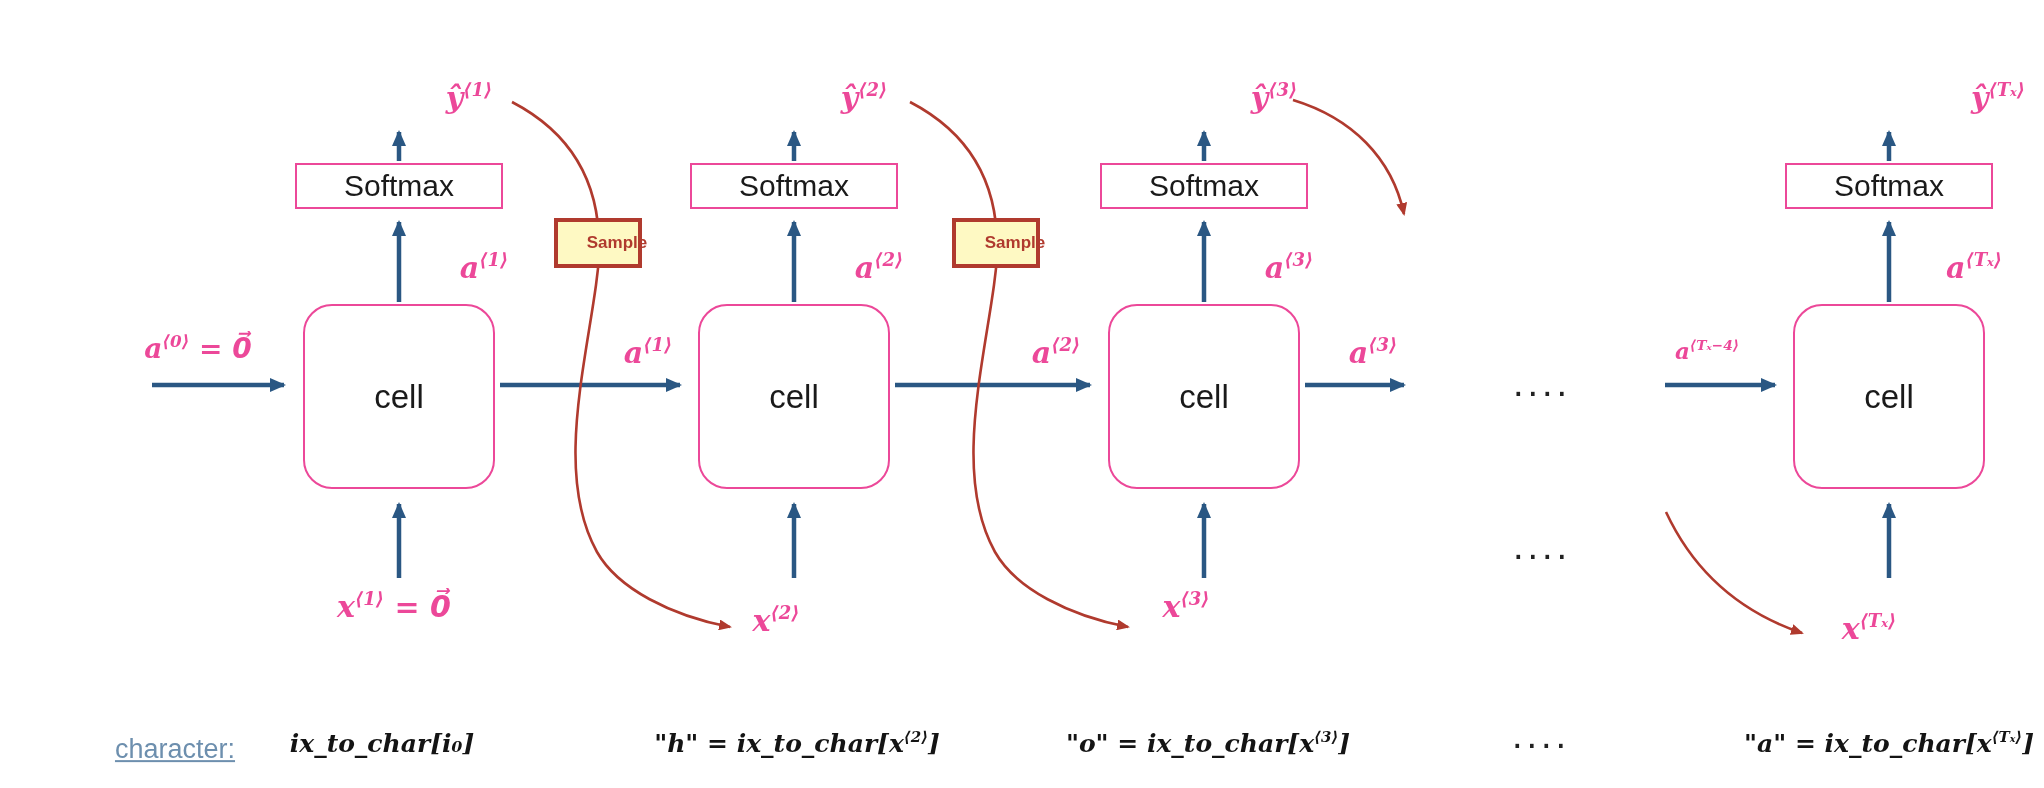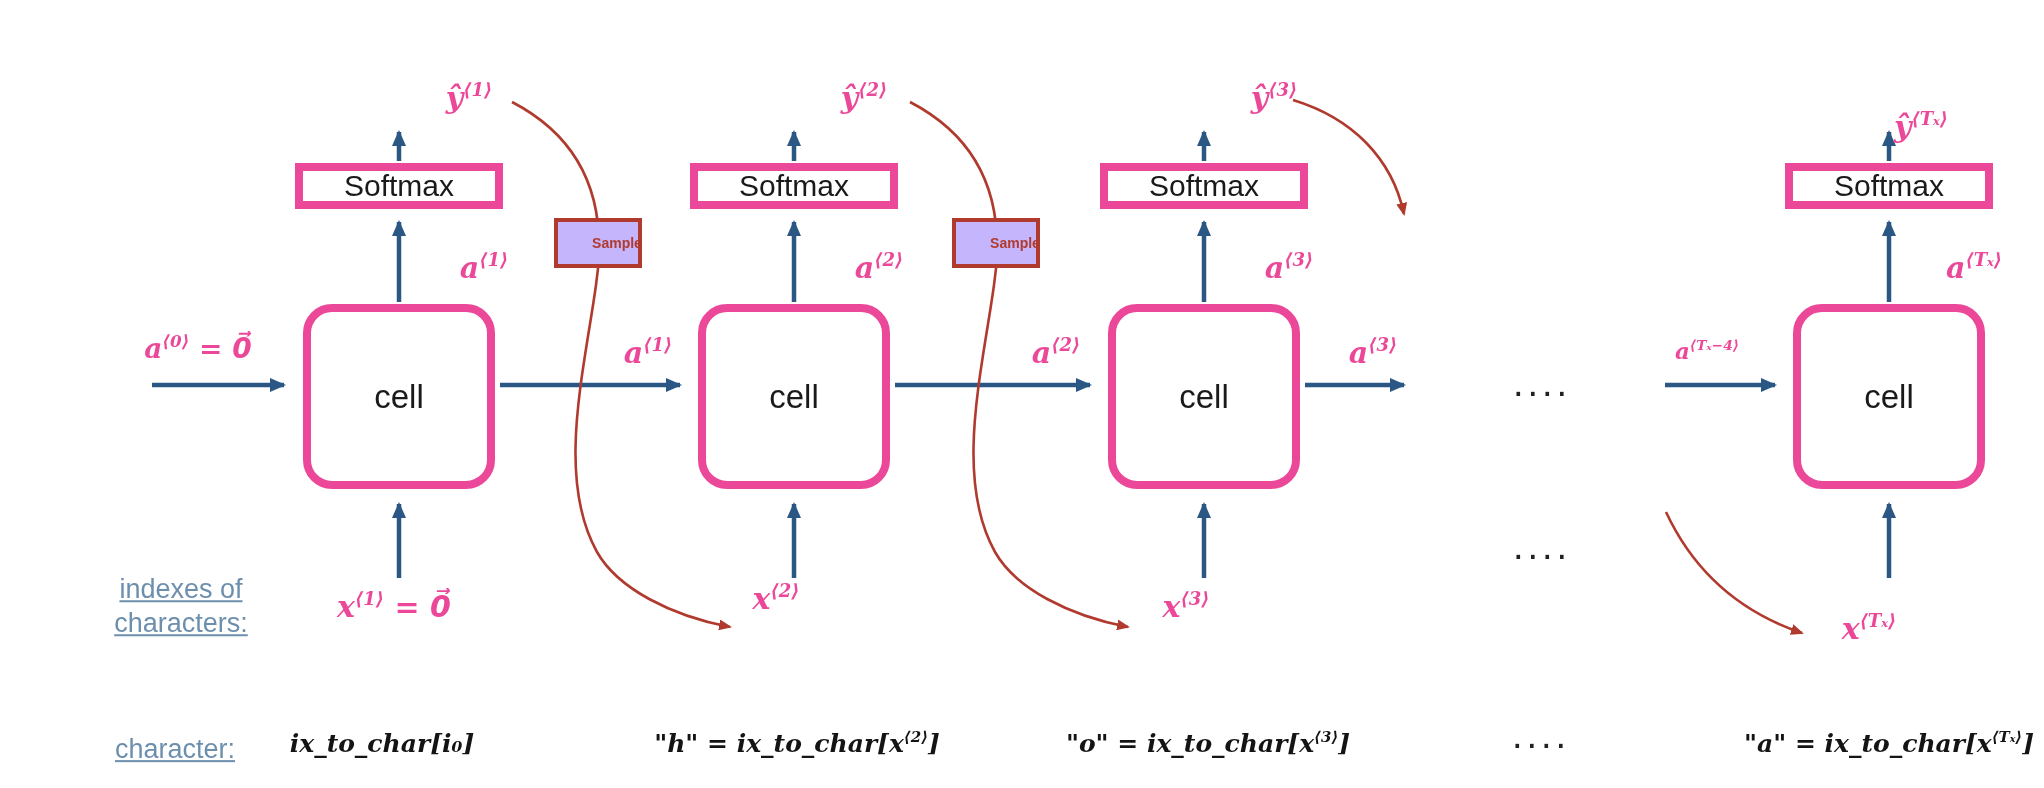--- a/index.html
+++ b/index.html
@@ -2,42 +2,42 @@
 <html><head>
 <meta charset="utf-8">
 <style>
   html,body { margin:0; padding:0; background:#ffffff; }
   #stage {
     position:relative; width:2044px; height:788px; background:#ffffff;
     overflow:hidden; font-family:"Liberation Sans", sans-serif;
   }
   svg.layer { position:absolute; left:0; top:0; }
   .box {
-    position:absolute; box-sizing:border-box; border:8px solid #ec4899;
+    position:absolute; box-sizing:border-box; border:2px solid #ec4899;
     background:#ffffff; display:flex; align-items:center; justify-content:center;
     color:#1a1a1a; font-family:"Liberation Sans", sans-serif;
   }
   .softmax { font-size:30px; }
   .cellbox { font-size:33px;border-radius:29px; }
   .math {
     position:absolute; transform:translate(-50%,-50%);
     font-family:"DejaVu Serif","DejaVu Sans",serif; font-style:italic;
     font-weight:600; color:#ec4899; white-space:nowrap; font-size:30px;
   }
   .math .sup { font-size:0.60em; position:relative; top:-0.65em; }
   .math.small { font-size:23px; }
   .formula {
     position:absolute; transform:translate(-50%,-50%);
     font-family:"DejaVu Serif","DejaVu Sans",serif; font-style:italic;
     font-weight:600; color:#141414; white-space:nowrap; font-size:25px;
   }
   .formula .sup { font-size:0.60em; position:relative; top:-0.65em; }
   .sample {
     position:absolute; box-sizing:border-box; border:4px solid #b03a2e;
-    background:#c4b5fd; color:#b03a2e; font-weight:bold; font-size:14px;
+    background:#fef9c3; color:#b03a2e; font-weight:bold; font-size:17px;
     display:flex; align-items:center; justify-content:center;
     font-family:"Liberation Sans", sans-serif;
     padding-left:38px;
   }
   .side-label {
     position:absolute; transform:translate(-50%,-50%); color:#6d8fae;
     font-size:27px; text-align:center; line-height:1.25; white-space:nowrap;
   }
   .side-label div { text-decoration:underline; }
   .dots {
@@ -99,63 +99,59 @@
   <div class="math" style="left:394px;top:606px;"><span>x</span><span class="sup">⟨1⟩</span><span> = 0⃗</span></div>
 
   <div class="box softmax" style="left:690px;top:163px;width:208px;height:46px;">
       <span>Softmax</span>
     </div>
   <div class="box cellbox" style="left:698px;top:304px;width:192px;height:185px;">
       <span>cell</span>
     </div>
   <div class="math" style="left:864px;top:97px;"><span>ŷ</span><span class="sup">⟨2⟩</span></div>
   <div class="math" style="left:879px;top:267px;"><span>a</span><span class="sup">⟨2⟩</span></div>
-  <div class="math" style="left:776px;top:598px;text-align:center;"><span>x</span><span class="sup">⟨2⟩</span><span></span></div>
+  <div class="math" style="left:776px;top:620px;text-align:center;"><span>x</span><span class="sup">⟨2⟩</span><span></span></div>
 
   <div class="box softmax" style="left:1100px;top:163px;width:208px;height:46px;">
       <span>Softmax</span>
     </div>
   <div class="box cellbox" style="left:1108px;top:304px;width:192px;height:185px;">
       <span>cell</span>
     </div>
   <div class="math" style="left:1274px;top:97px;"><span>ŷ</span><span class="sup">⟨3⟩</span></div>
   <div class="math" style="left:1289px;top:267px;"><span>a</span><span class="sup">⟨3⟩</span></div>
   <div class="math" style="left:1186px;top:606px;"><span>x</span><span class="sup">⟨3⟩</span><span></span></div>
 
   <div class="box softmax" style="left:1785px;top:163px;width:208px;height:46px;">
       <span>Softmax</span>
     </div>
   <div class="box cellbox" style="left:1793px;top:304px;width:192px;height:185px;">
       <span>cell</span>
     </div>
-  <div class="math" style="left:1921px;top:97px;margin-top:29px;"><span>ŷ</span><span class="sup">⟨Tₓ⟩</span></div>
+  <div class="math" style="left:1998px;top:97px;"><span>ŷ</span><span class="sup">⟨Tₓ⟩</span></div>
   <div class="math" style="left:1974px;top:267px;"><span>a</span><span class="sup">⟨Tₓ⟩</span></div>
   <div class="math" style="left:1869px;top:628px;"><span>x</span><span class="sup">⟨Tₓ⟩</span><span></span></div>
 
   <div class="math" style="left:198px;top:348px;font-size:28px;"><span>a</span><span class="sup">⟨0⟩</span><span> = 0⃗</span></div>
   <div class="math" style="left:648px;top:352px;"><span>a</span><span class="sup">⟨1⟩</span></div>
   <div class="math" style="left:1056px;top:352px;"><span>a</span><span class="sup">⟨2⟩</span></div>
   <div class="math" style="left:1373px;top:352px;"><span>a</span><span class="sup">⟨3⟩</span></div>
   <div class="math small" style="left:1707px;top:350px;"><span>a</span><span class="sup">⟨Tₓ−4⟩</span></div>
 
   <div class="sample" style="left:554px;top:218px;width:88px;height:50px;">
       <span>Sample</span>
     </div>
   <div class="sample" style="left:952px;top:218px;width:88px;height:50px;">
       <span>Sample</span>
     </div>
 
   <div class="dots" style="left:1542px;top:383px;">....</div>
   <div class="dots" style="left:1542px;top:546px;">....</div>
   <div class="dots" style="left:1541px;top:735px;">....</div>
 
-  <div class="side-label" style="left:181px;top:607px;">
-    <div>indexes of</div>
-    <div>characters:</div>
-  </div>
   <div class="side-label" style="left:175px;top:750px;text-align:center;">
     <div>character:</div>
   </div>
 
   <div class="formula" style="left:382px;top:743px;"><span>ix_to_char[i₀]</span><span class="sup"></span><span></span></div>
   <div class="formula" style="left:797px;top:743px;"><span>"h" = ix_to_char[x</span><span class="sup">⟨2⟩</span><span>]</span></div>
   <div class="formula" style="left:1208px;top:743px;"><span>"o" = ix_to_char[x</span><span class="sup">⟨3⟩</span><span>]</span></div>
   <div class="formula" style="left:1889px;top:743px;"><span>"a" = ix_to_char[x</span><span class="sup">⟨Tₓ⟩</span><span>]</span></div>
 
 </div>

